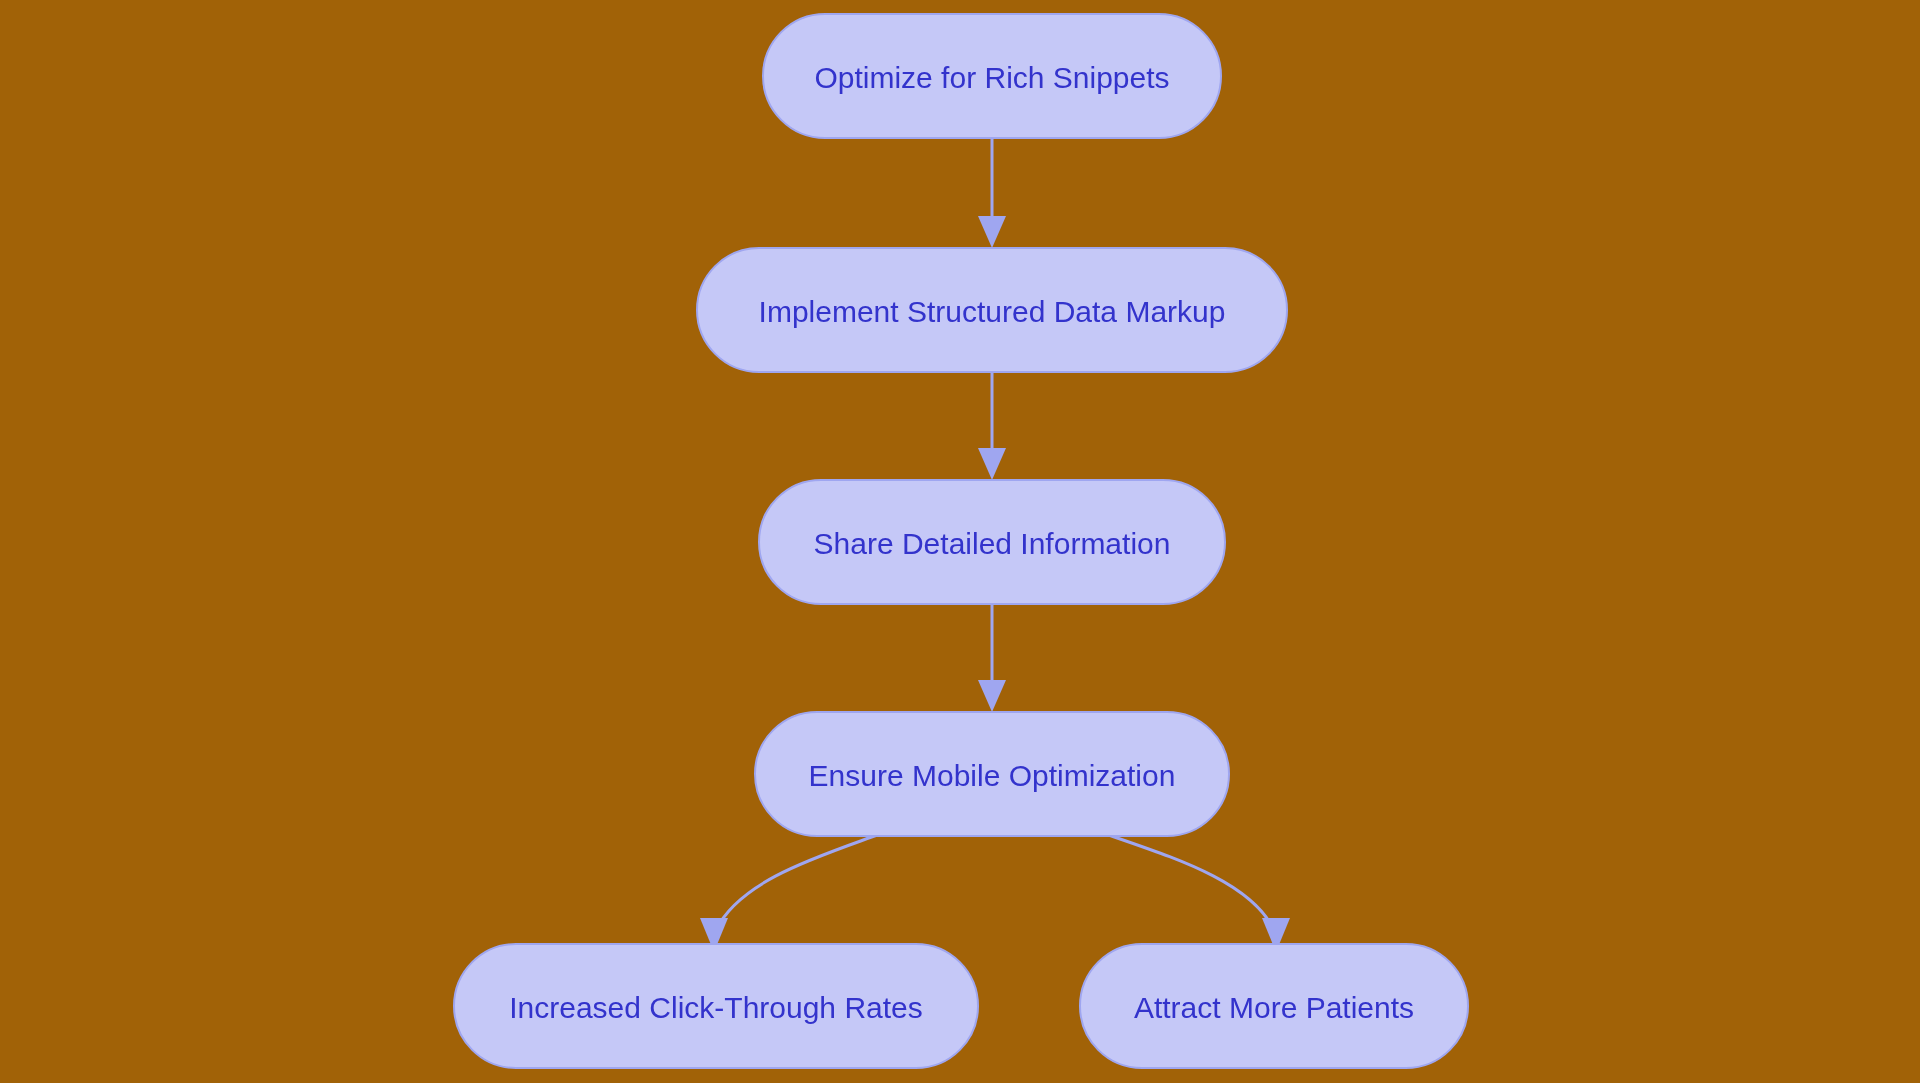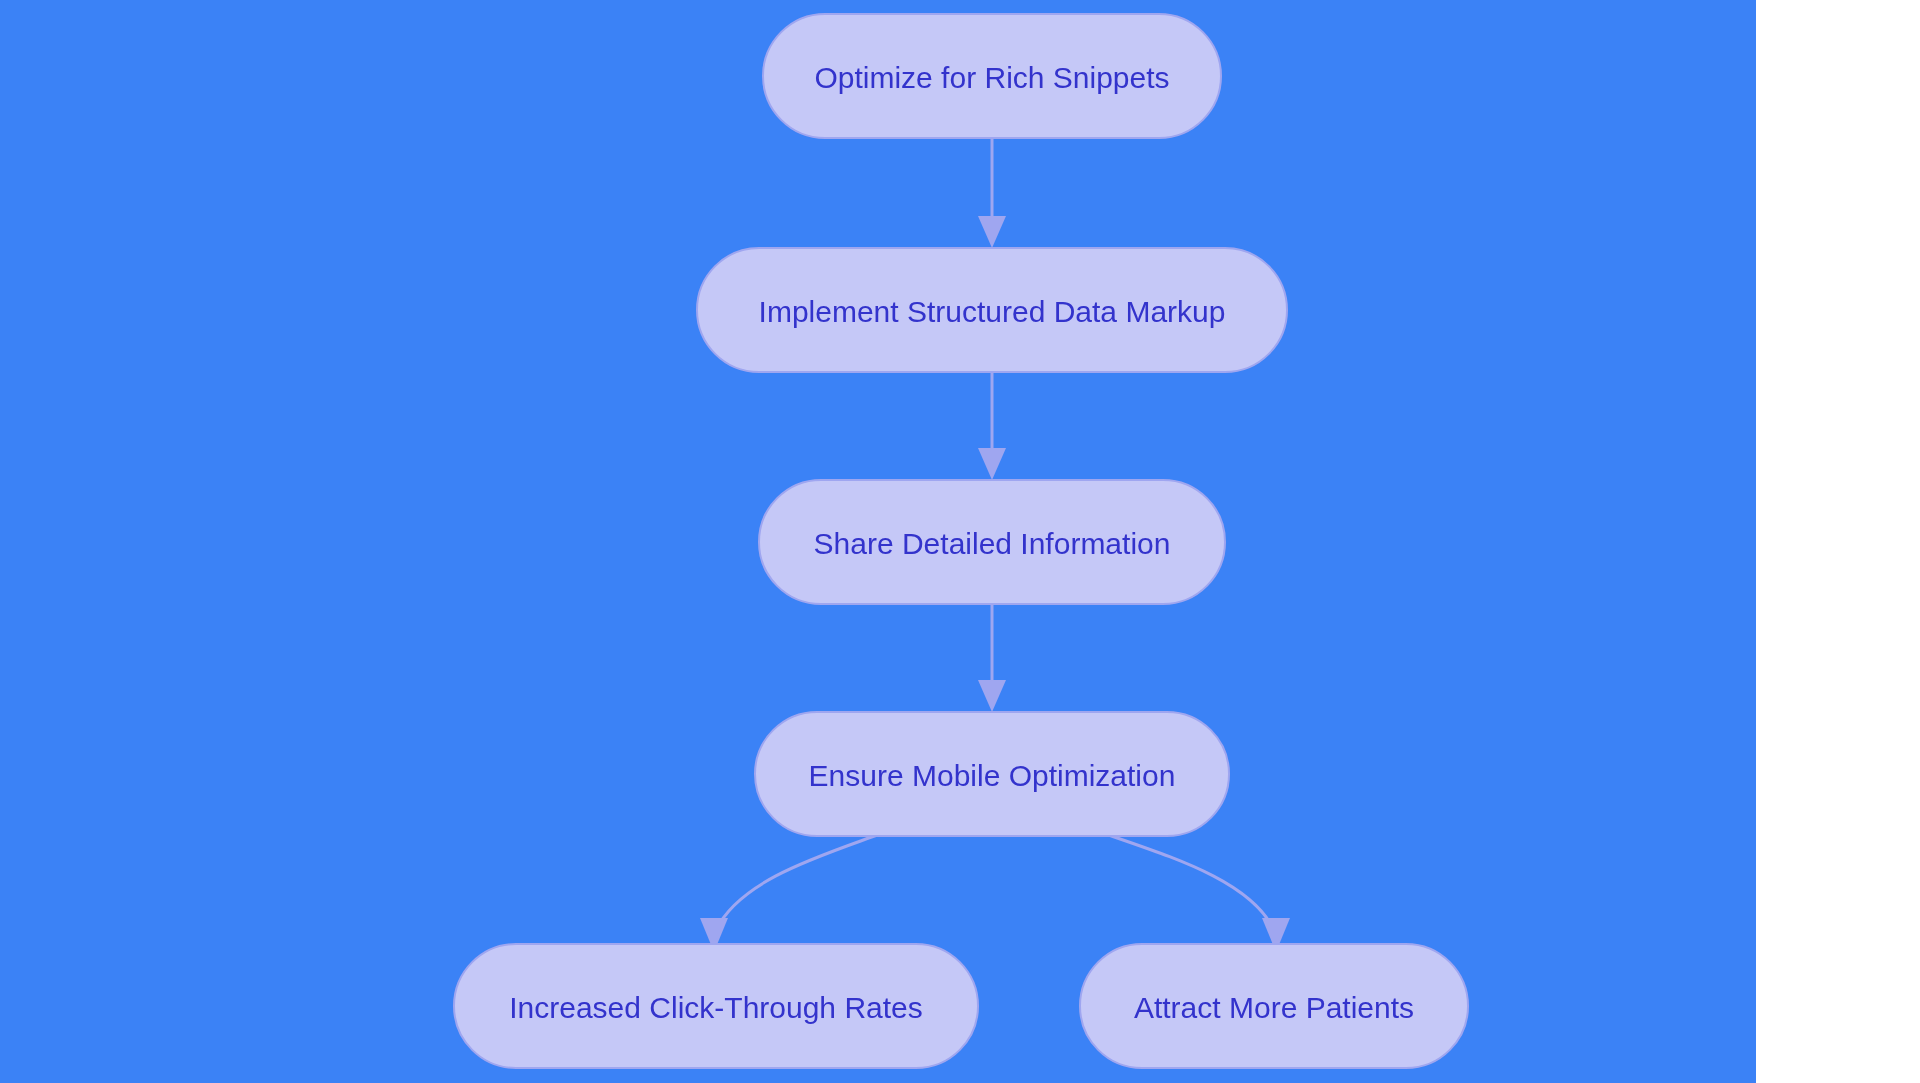--- a/index.html
+++ b/index.html
@@ -8,23 +8,23 @@
     background: #ffffff;
   }
   body {
     width: 1920px;
     height: 1083px;
     overflow: hidden;
     font-family: "Liberation Sans", sans-serif;
   }
   #flowchart-root {
     position: relative;
-    width: 1756px;
+    width: 1920px;
     height: 1083px;
-    background: #3b82f6;
+    background: #a16207;
   }
   svg.diagram {
     display: block;
     width: 1920px;
     height: 1083px;
   }
   .node-shape {
     fill: #C5C8F7;
     stroke: #9FA6F0;
     stroke-width: 2;

